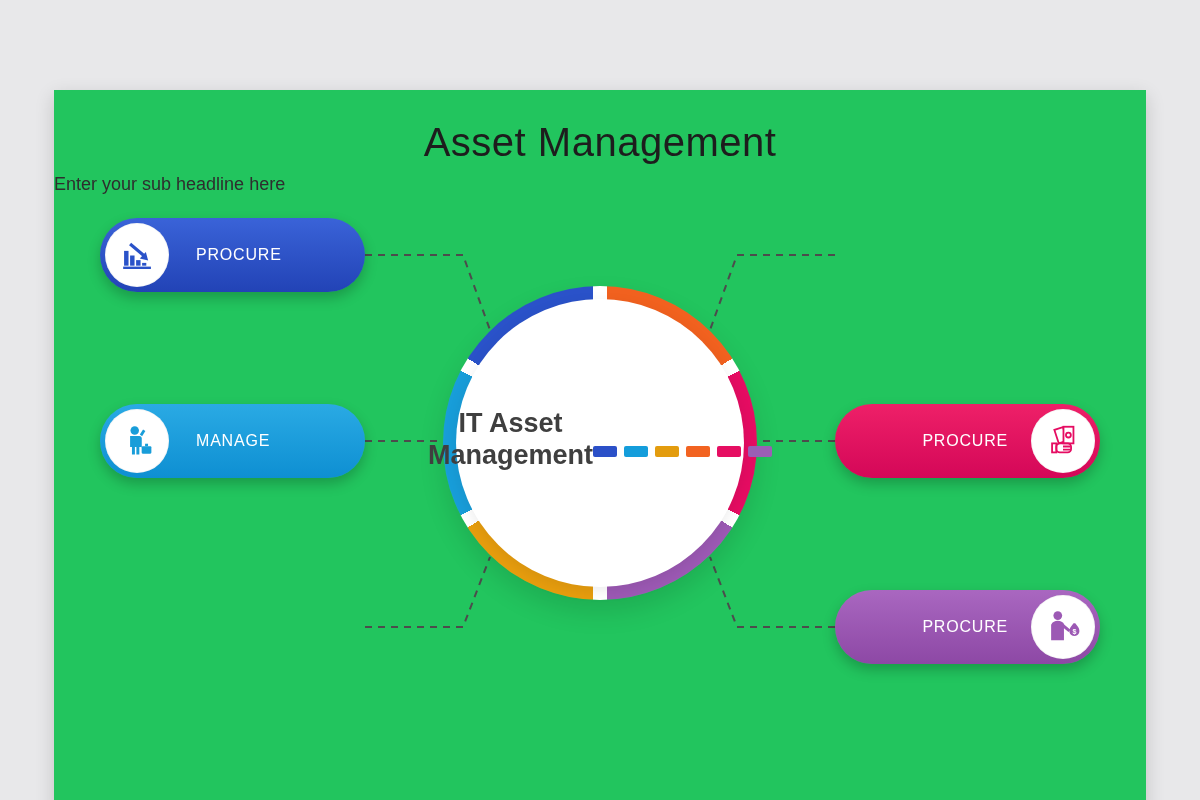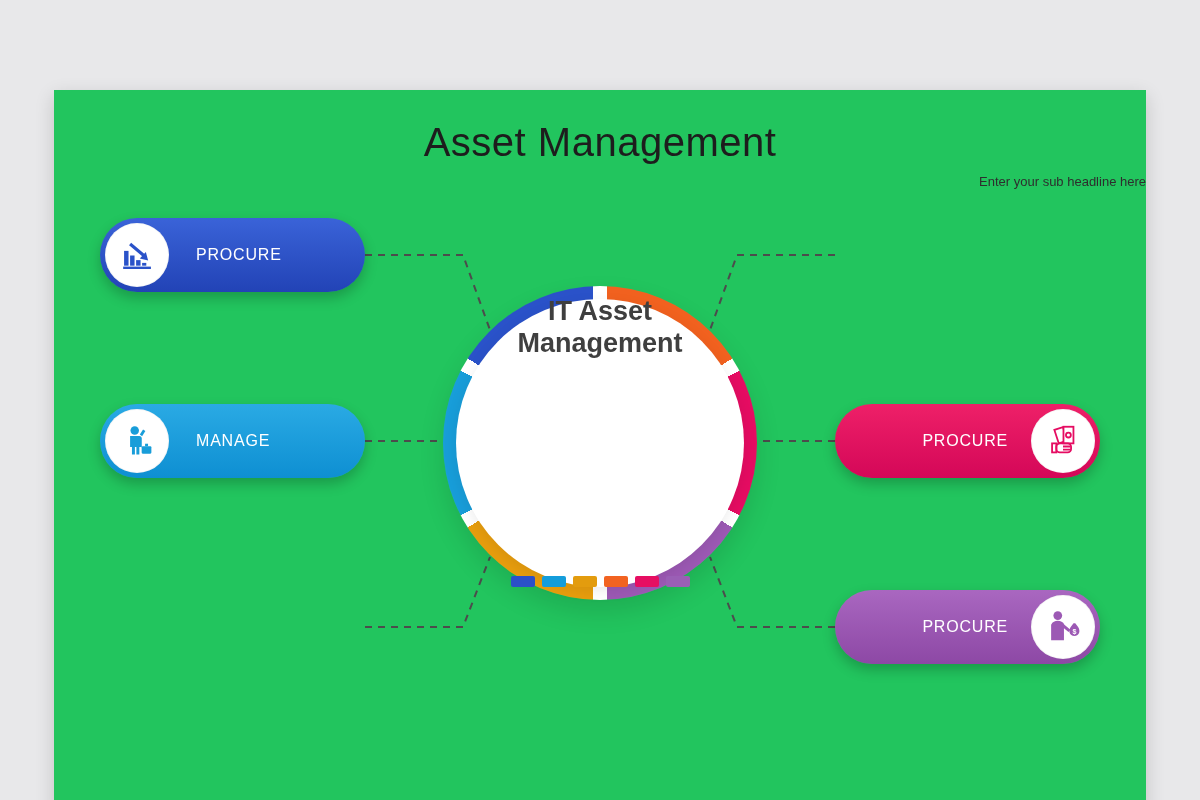--- a/index.html
+++ b/index.html
@@ -15,21 +15,21 @@
     background:#22c55e;
     box-shadow: 0 6px 18px rgba(0,0,0,0.16);
   }
   .slide-title {
     position:absolute; top:30px; left:0; width:100%;
     text-align:center; font-size:40px; font-weight:500; color:#1d1d1d;
     letter-spacing:0.5px;
   }
   .slide-subtitle {
     position:absolute; top:84px; left:0; width:100%;
-    text-align:right; font-size:13px; color:#2e2e2e;
+    text-align:left; font-size:18px; color:#2e2e2e;
   }
 
   
   .connectors { position:absolute; left:0; top:0; }
   .connectors path {
     fill:none;
     stroke: var(--connector, #4c4c4c);
     stroke-width:2;
     stroke-dasharray:7 6;
   }
@@ -61,21 +61,21 @@
   
   .hub {
     position:absolute; left:389px; top:196px; width:314px; height:314px;
     border-radius:50%;
     box-shadow: 0 12px 26px rgba(0,0,0,0.12);
   }
   .hub-ring { position:absolute; inset:0; border-radius:50%; background:#f0f0f0; }
   .hub-inner {
     position:absolute; inset:13px; border-radius:50%; background:#ffffff;
     box-shadow: 0 4px 14px rgba(0,0,0,0.08);
-    display:flex; flex-direction:column; align-items:center; justify-content:space-between;
+    display:flex; align-items:center; justify-content:center;
   }
   .hub-title { text-align:center; font-size:27px; font-weight:bold; color:#3f3f3f; line-height:1.2; transform:translateY(-4px); }
   .swatches { display:flex; gap:7px; margin-top:16px; }
   .swatch { width:24px; height:11px; border-radius:2px; background:var(--c,#ccc); }
 
   .icon-circle svg { display:block; }
 </style>
 </head>
 <body style="--bg: #e8e8ea; --connector: #4c4c4c;">
 

